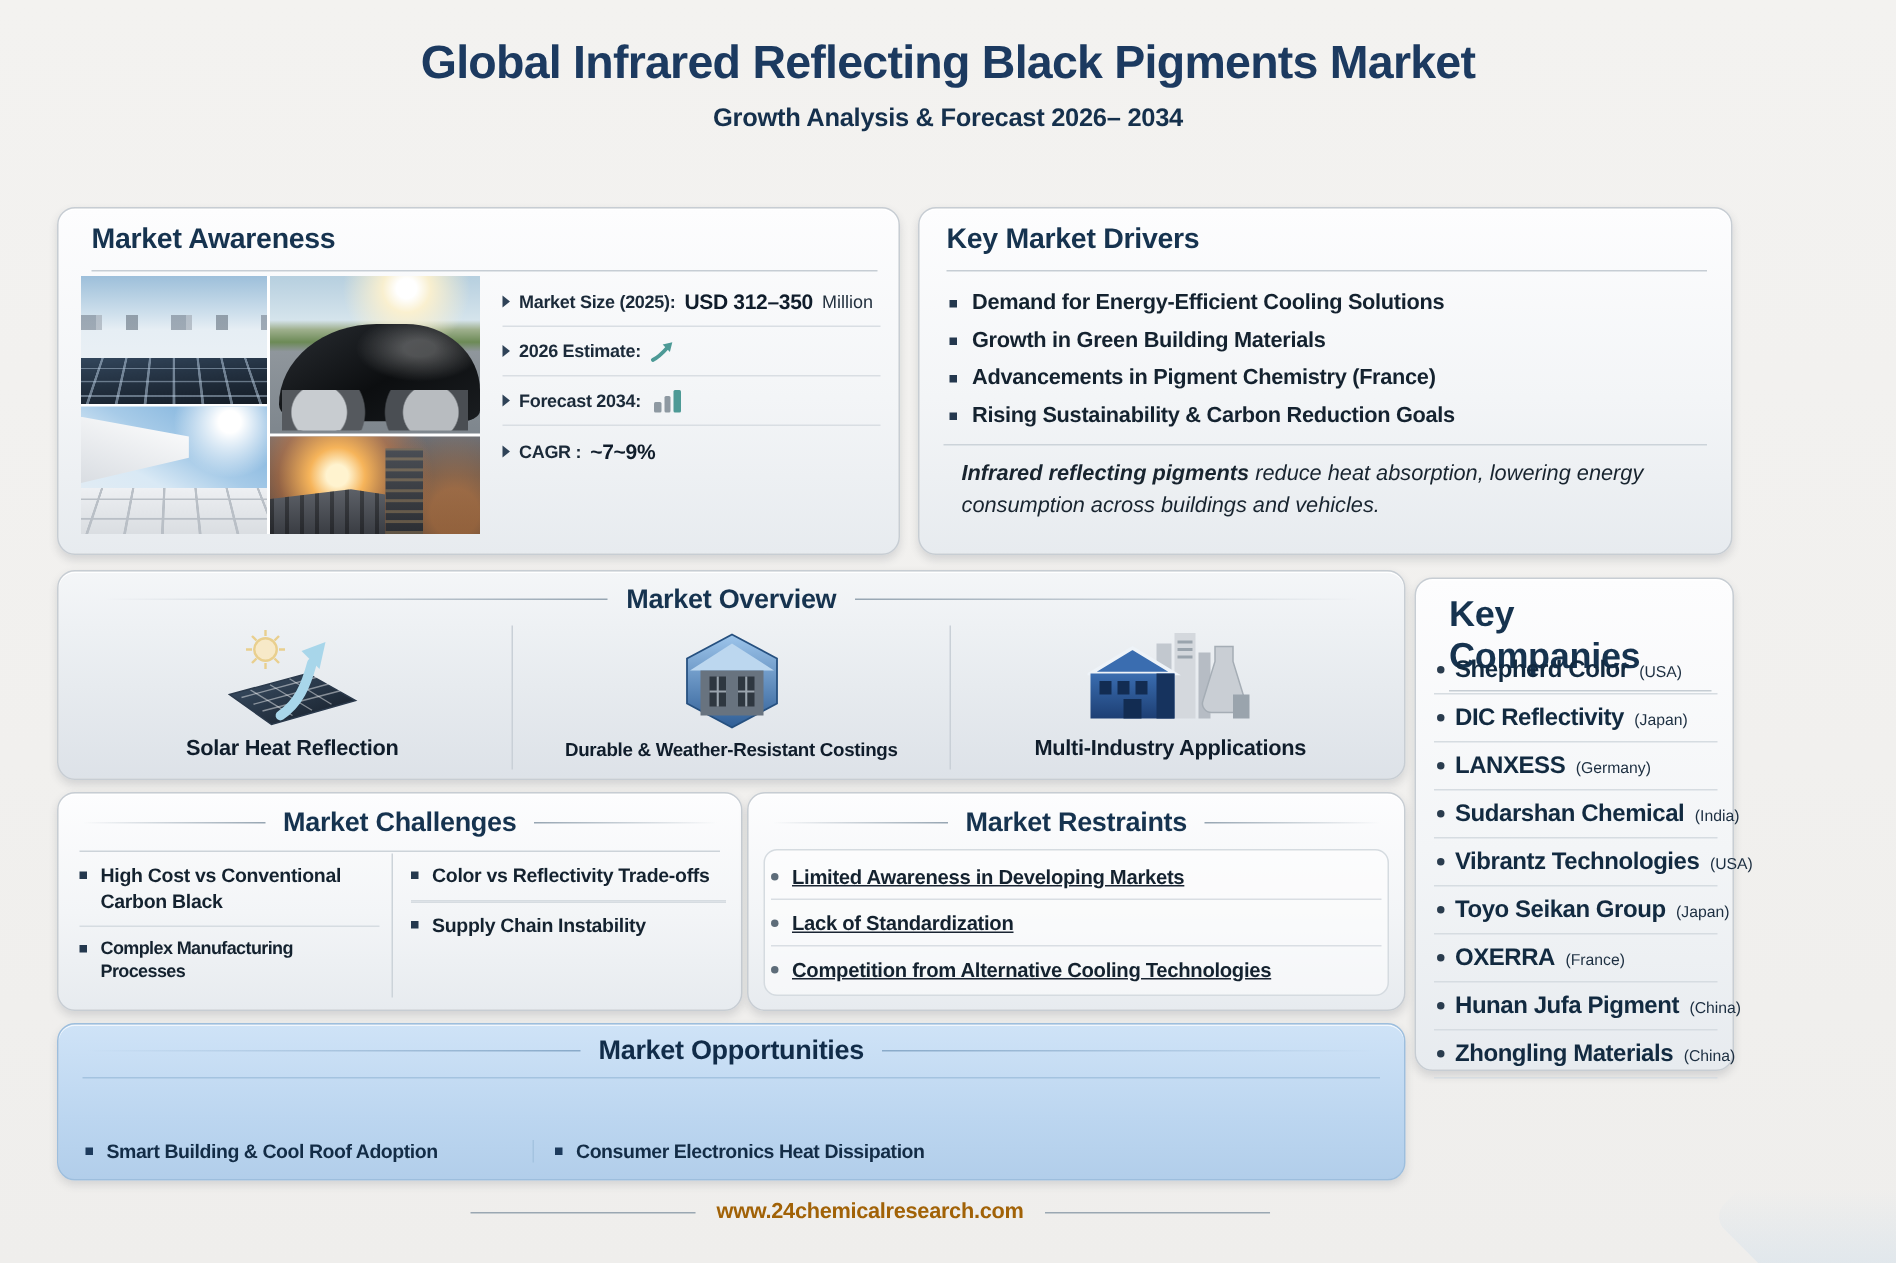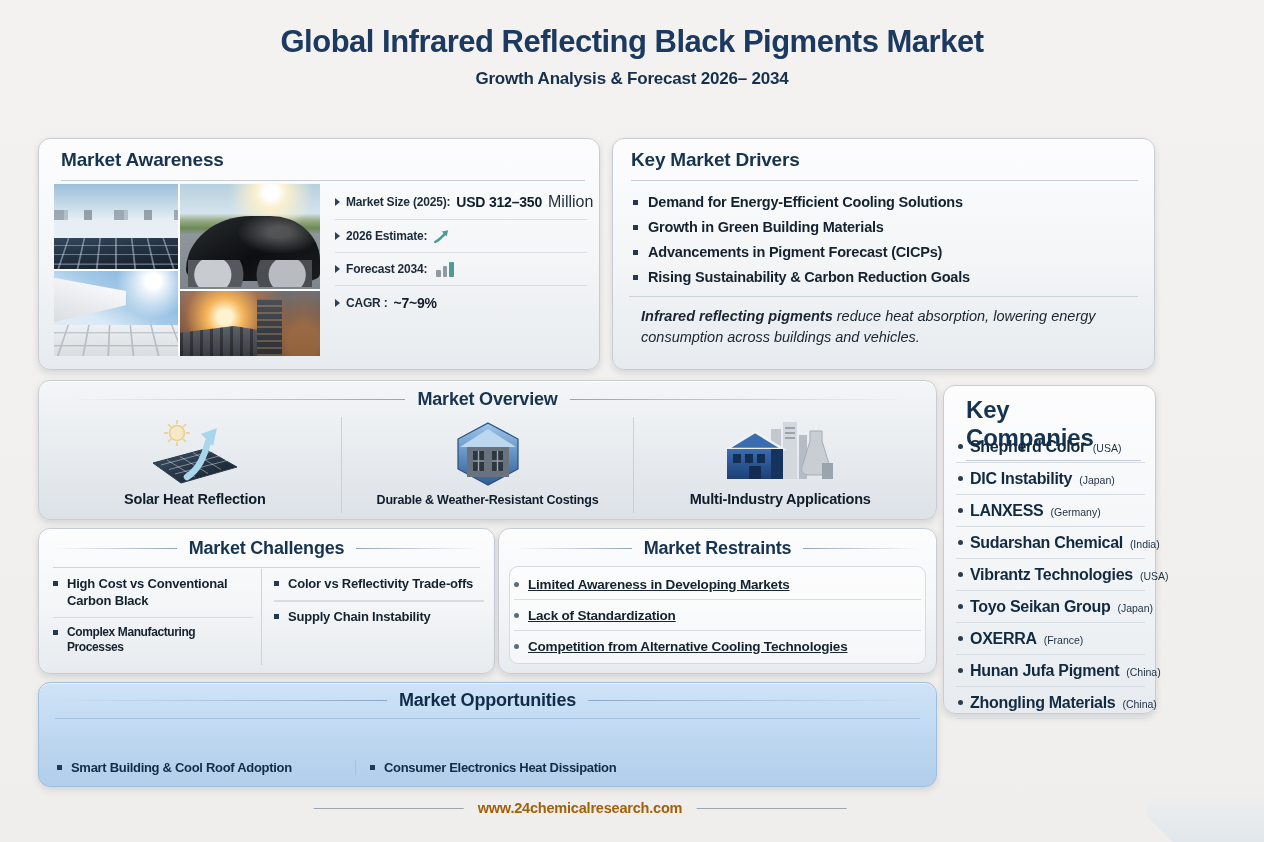--- a/index.html
+++ b/index.html
@@ -68,21 +68,21 @@
     background:repeating-linear-gradient(90deg,rgba(0,0,0,.35) 0 3px,transparent 3px 10px),
                linear-gradient(180deg,#5d6168,#3a3d43);
     clip-path:polygon(0 22%,70% 0,100% 12%,100% 100%,0 100%);}
 
   .stats{position:absolute;left:296px;right:12px;top:45px;}
   .stat-row{display:flex;align-items:center;gap:6px;padding:8.5px 0;border-bottom:1px solid #d9dee3;white-space:nowrap;}
   .stat-row.last{border-bottom:none;}
   .caret{width:0;height:0;border-left:5px solid #2e4257;border-top:4px solid transparent;border-bottom:4px solid transparent;flex:0 0 auto;}
   .s-label{font-size:12px;font-weight:bold;color:#1b2a39;letter-spacing:-.2px;}
   .s-value{font-size:14px;font-weight:bold;color:#101d2b;letter-spacing:-.2px;}
-  .s-suffix{font-size:16px;color:#23313f;}
+  .s-suffix{font-size:12px;color:#23313f;}
   .bars{display:inline-flex;align-items:flex-end;gap:2px;margin-left:3px;}
   .bars i{display:block;width:4.5px;background:#8e99a2;border-radius:1px;}
   .bars i:nth-child(1){height:7px;}
   .bars i:nth-child(2){height:11px;}
   .bars i:nth-child(3){height:15px;background:#4d9a96;}
 
   
   #p-drivers{left:612px;top:138px;width:541px;height:230px;}
   #p-drivers .p-title{position:absolute;left:18px;right:16px;top:10px;padding-bottom:9px;}
   .drv{position:absolute;left:20px;right:16px;top:50px;list-style:none;margin:0;padding:0;}
@@ -220,21 +220,21 @@
     <li>
         <span class="sq"></span>
         <span>Demand for Energy-Efficient Cooling Solutions</span>
       </li>
     <li>
         <span class="sq"></span>
         <span>Growth in Green Building Materials</span>
       </li>
     <li>
         <span class="sq"></span>
-        <span>Advancements in Pigment Forecast (CICPs)</span>
+        <span>Advancements in Pigment Chemistry (France)</span>
       </li>
     <li>
         <span class="sq"></span>
         <span>Rising Sustainability &amp; Carbon Reduction Goals</span>
       </li>
   </ul>
   <div class="drv-divider"></div>
   <div class="note">
     <span class="note-b">Infrared reflecting pigments</span><span> reduce heat absorption, lowering energy consumption across buildings and vehicles.</span>
   </div>
@@ -340,21 +340,21 @@
 <aside class="panel" id="p-companies">
   <div class="p-title underlined">Key Companies</div>
   <div class="kc-rows">
     <div class="kc-row">
         <span class="dot"></span>
         <span class="kc-name">Shepherd Color</span>
         <span class="kc-country">(USA)</span>
       </div>
     <div class="kc-row">
         <span class="dot"></span>
-        <span class="kc-name">DIC Instability</span>
+        <span class="kc-name">DIC Reflectivity</span>
         <span class="kc-country">(Japan)</span>
       </div>
     <div class="kc-row">
         <span class="dot"></span>
         <span class="kc-name">LANXESS</span>
         <span class="kc-country">(Germany)</span>
       </div>
     <div class="kc-row">
         <span class="dot"></span>
         <span class="kc-name">Sudarshan Chemical</span>

